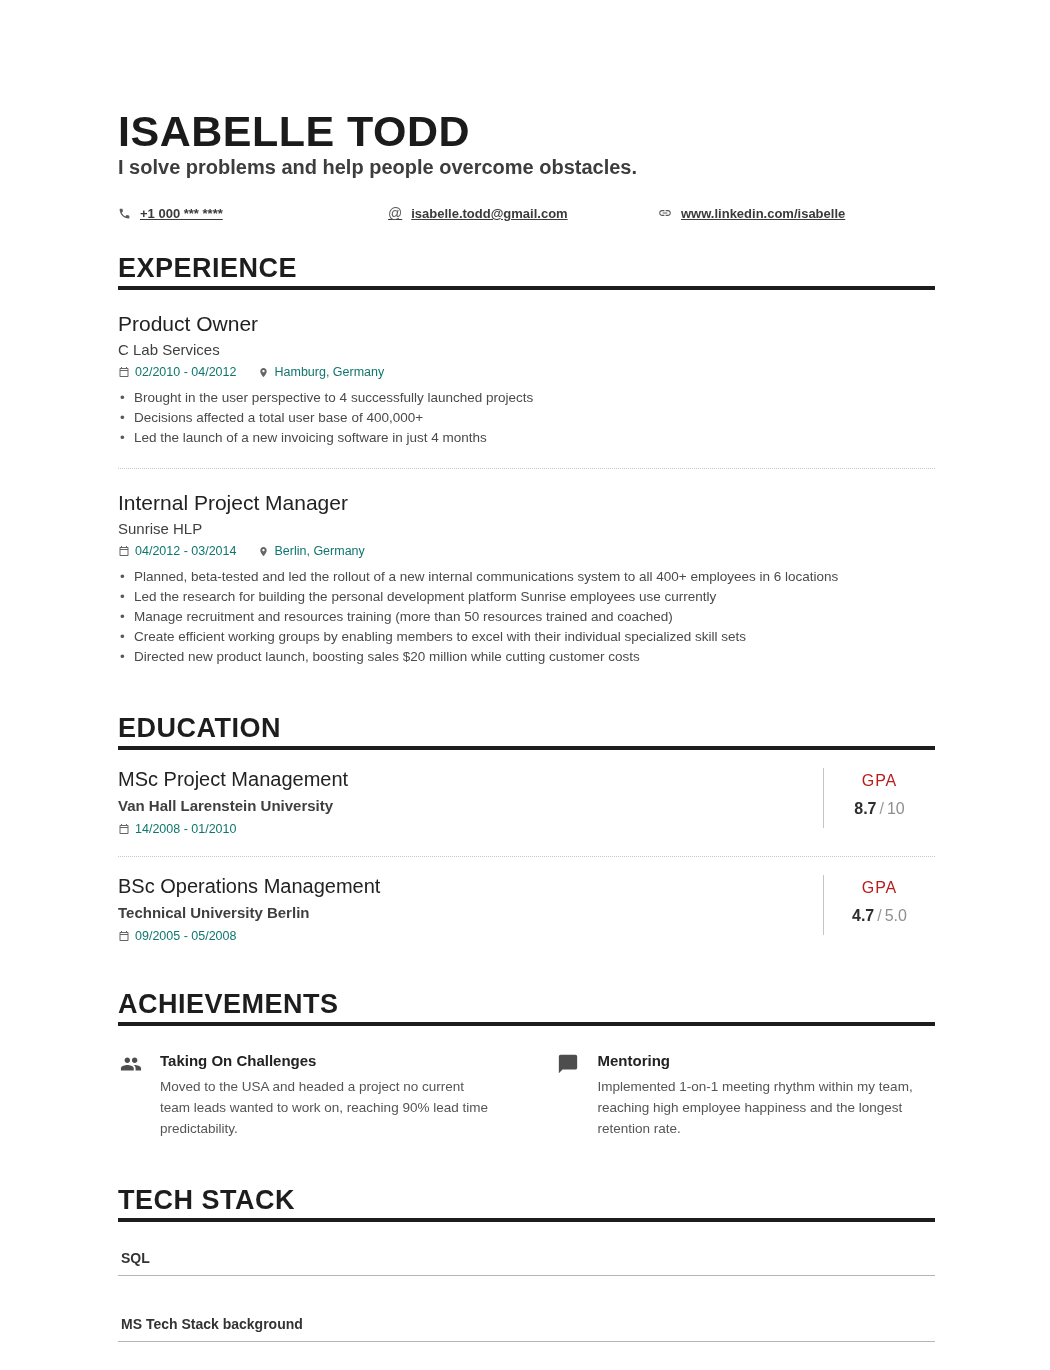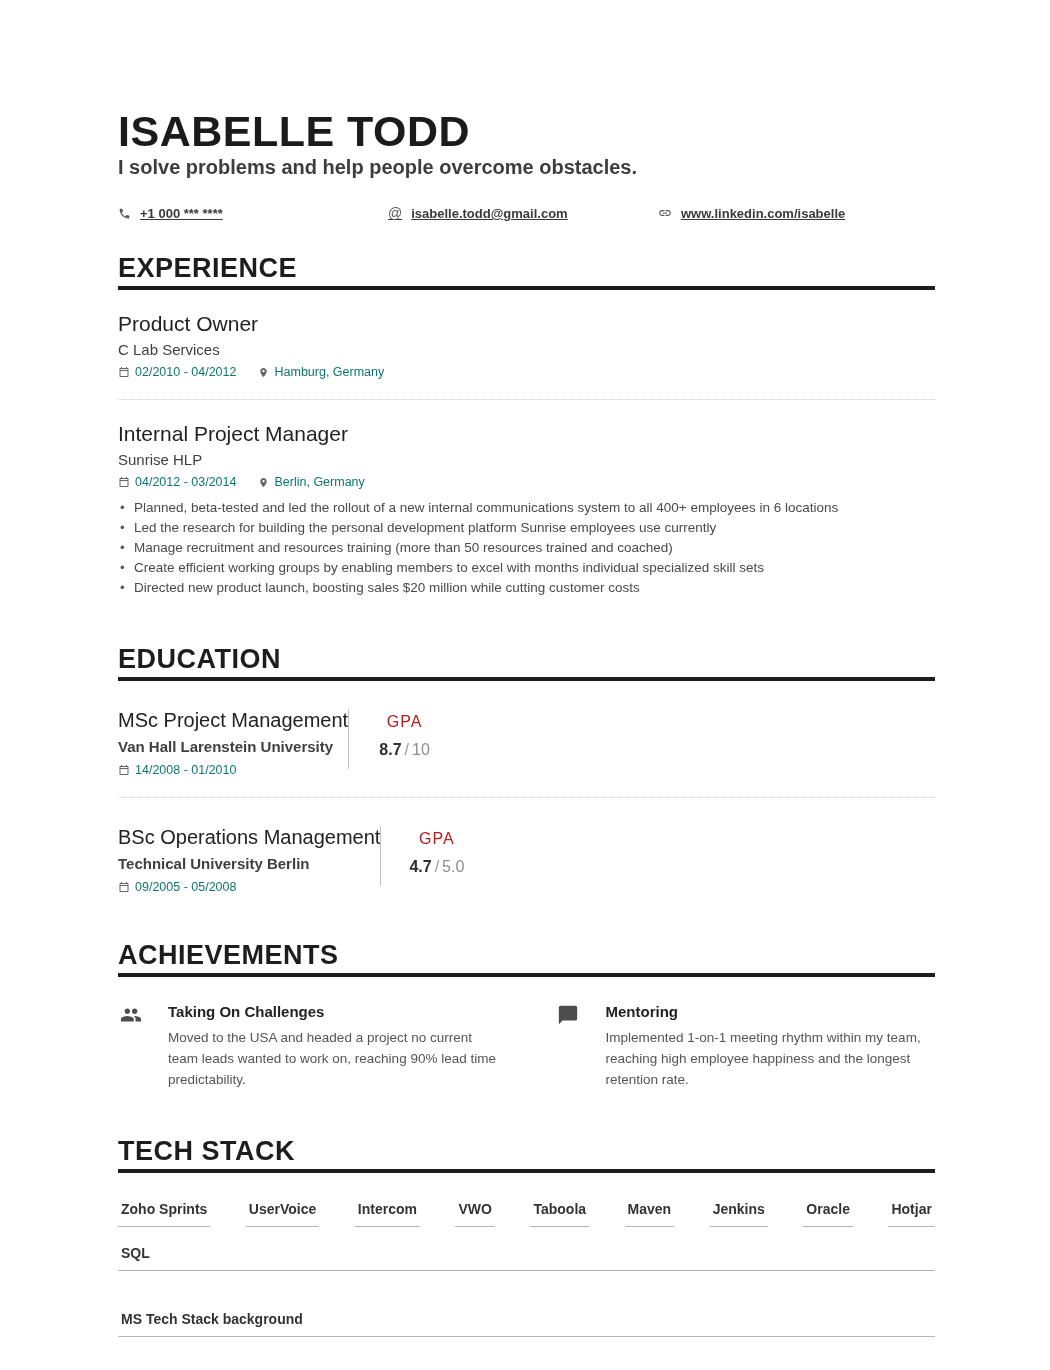--- a/index.html
+++ b/index.html
@@ -78,21 +78,21 @@
   }
   ul.bullets li::before {
     content: "•"; position: absolute; left: 2px; color: #5a5a5a;
   }
   .dotted-divider {
     border: 0; border-top: 1px dotted #c8c8c8;
     margin: 20px 0 0 0;
   }
 
   
-  .edu-entry { display: flex; margin-top: 28px; }
+  .edu-entry { display: flex; justify-content: space-between; margin-top: 18px; }
   .edu-degree { font-size: 20px; color: #222222; font-weight: 500; }
   .edu-school { font-size: 15px; font-weight: bold; color: #3f3f3f; margin-top: 6px; }
   .edu-entry .meta-row { margin-top: 8px; }
   .gpa-block {
     border-left: 1px solid #c4c4c4;
     width: 112px;
     padding: 4px 0 10px 0;
     text-align: center;
     align-self: flex-start;
   }
@@ -100,21 +100,21 @@
   .gpa-vals { margin-top: 10px; font-size: 16px; }
   .gpa-val { font-weight: bold; color: #2e2e2e; }
   .gpa-slash { color: #9a9a9a; padding: 0 3px; }
   .gpa-max { color: #8e8e8e; }
 
   
   .ach-grid {
     display: grid; grid-template-columns: 1fr 1fr; column-gap: 58px;
     margin-top: 26px;
   }
-  .ach-item { display: flex; gap: 24px; }
+  .ach-item { display: flex; gap: 16px; }
   .ach-icon { color: #4d4d4d; flex: 0 0 26px; margin-top: 1px; }
   .ach-title { font-size: 15px; font-weight: bold; color: #222222; }
   .ach-text { font-size: 13.5px; color: #555555; line-height: 21px; margin-top: 7px; }
 
   
   .tags-wrap { margin-top: 28px; }
   .tag-row { display: flex; }
   .tag-row.justified { justify-content: space-between; }
   .tag-row.second { margin-top: 18px; gap: 40px; flex-direction: column; }
   .tag {
@@ -174,20 +174,25 @@
         </span>
         <span class="meta-item">
           <span class="micon">
             <svg width="11" height="13" viewBox="0 0 24 24" fill="currentColor">
                 <path d="M12 2C8.13 2 5 5.13 5 9c0 5.25 7 13 7 13s7-7.75 7-13c0-3.87-3.13-7-7-7zm0 9.5c-1.38 0-2.5-1.12-2.5-2.5S10.62 6.5 12 6.5s2.5 1.12 2.5 2.5-1.12 2.5-2.5 2.5z"></path>
               </svg>
           </span>
           <span>Hamburg, Germany</span>
         </span>
       </div>
+      <ul class="bullets">
+        <li>Brought in the user perspective to 4 successfully launched projects</li>
+        <li>Decisions affected a total user base of 400,000+</li>
+        <li>Led the launch of a new invoicing software in just 4 months</li>
+      </ul>
     </article>
 
     <hr class="dotted-divider">
 
     <article class="job">
       <div class="job-role">Internal Project Manager</div>
       <div class="job-company">Sunrise HLP</div>
       <div class="meta-row">
         <span class="meta-item">
           <span class="micon">
@@ -203,21 +208,21 @@
                 <path d="M12 2C8.13 2 5 5.13 5 9c0 5.25 7 13 7 13s7-7.75 7-13c0-3.87-3.13-7-7-7zm0 9.5c-1.38 0-2.5-1.12-2.5-2.5S10.62 6.5 12 6.5s2.5 1.12 2.5 2.5-1.12 2.5-2.5 2.5z"></path>
               </svg>
           </span>
           <span>Berlin, Germany</span>
         </span>
       </div>
       <ul class="bullets">
         <li>Planned, beta-tested and led the rollout of a new internal communications system to all 400+ employees in 6 locations</li>
         <li>Led the research for building the personal development platform Sunrise employees use currently</li>
         <li>Manage recruitment and resources training (more than 50 resources trained and coached)</li>
-        <li>Create efficient working groups by enabling members to excel with months individual specialized skill sets</li>
+        <li>Create efficient working groups by enabling members to excel with their individual specialized skill sets</li>
         <li>Directed new product launch, boosting sales $20 million while cutting customer costs</li>
       </ul>
     </article>
   </section>
 
   <section class="section">
     <h2 class="section-title">EDUCATION</h2>
 
     <div class="edu-entry">
       <div>
@@ -294,31 +299,20 @@
           <div class="ach-text">Implemented 1-on-1 meeting rhythm within my team, reaching high employee happiness and the longest retention rate.</div>
         </div>
       </div>
     </div>
   </section>
 
   <section class="section">
     <h2 class="section-title">TECH STACK</h2>
 
     <div class="tags-wrap">
-      <div class="tag-row justified">
-        <span class="tag">Zoho Sprints</span>
-        <span class="tag">UserVoice</span>
-        <span class="tag">Intercom</span>
-        <span class="tag">VWO</span>
-        <span class="tag">Taboola</span>
-        <span class="tag">Maven</span>
-        <span class="tag">Jenkins</span>
-        <span class="tag">Oracle</span>
-        <span class="tag">Hotjar</span>
-      </div>
       <div class="tag-row second">
         <span class="tag">SQL</span>
         <span class="tag">MS Tech Stack background</span>
         <span class="tag">Zapier</span>
         <span class="tag">Amplitude</span>
         <span class="tag">Trello</span>
       </div>
     </div>
   </section>
 

